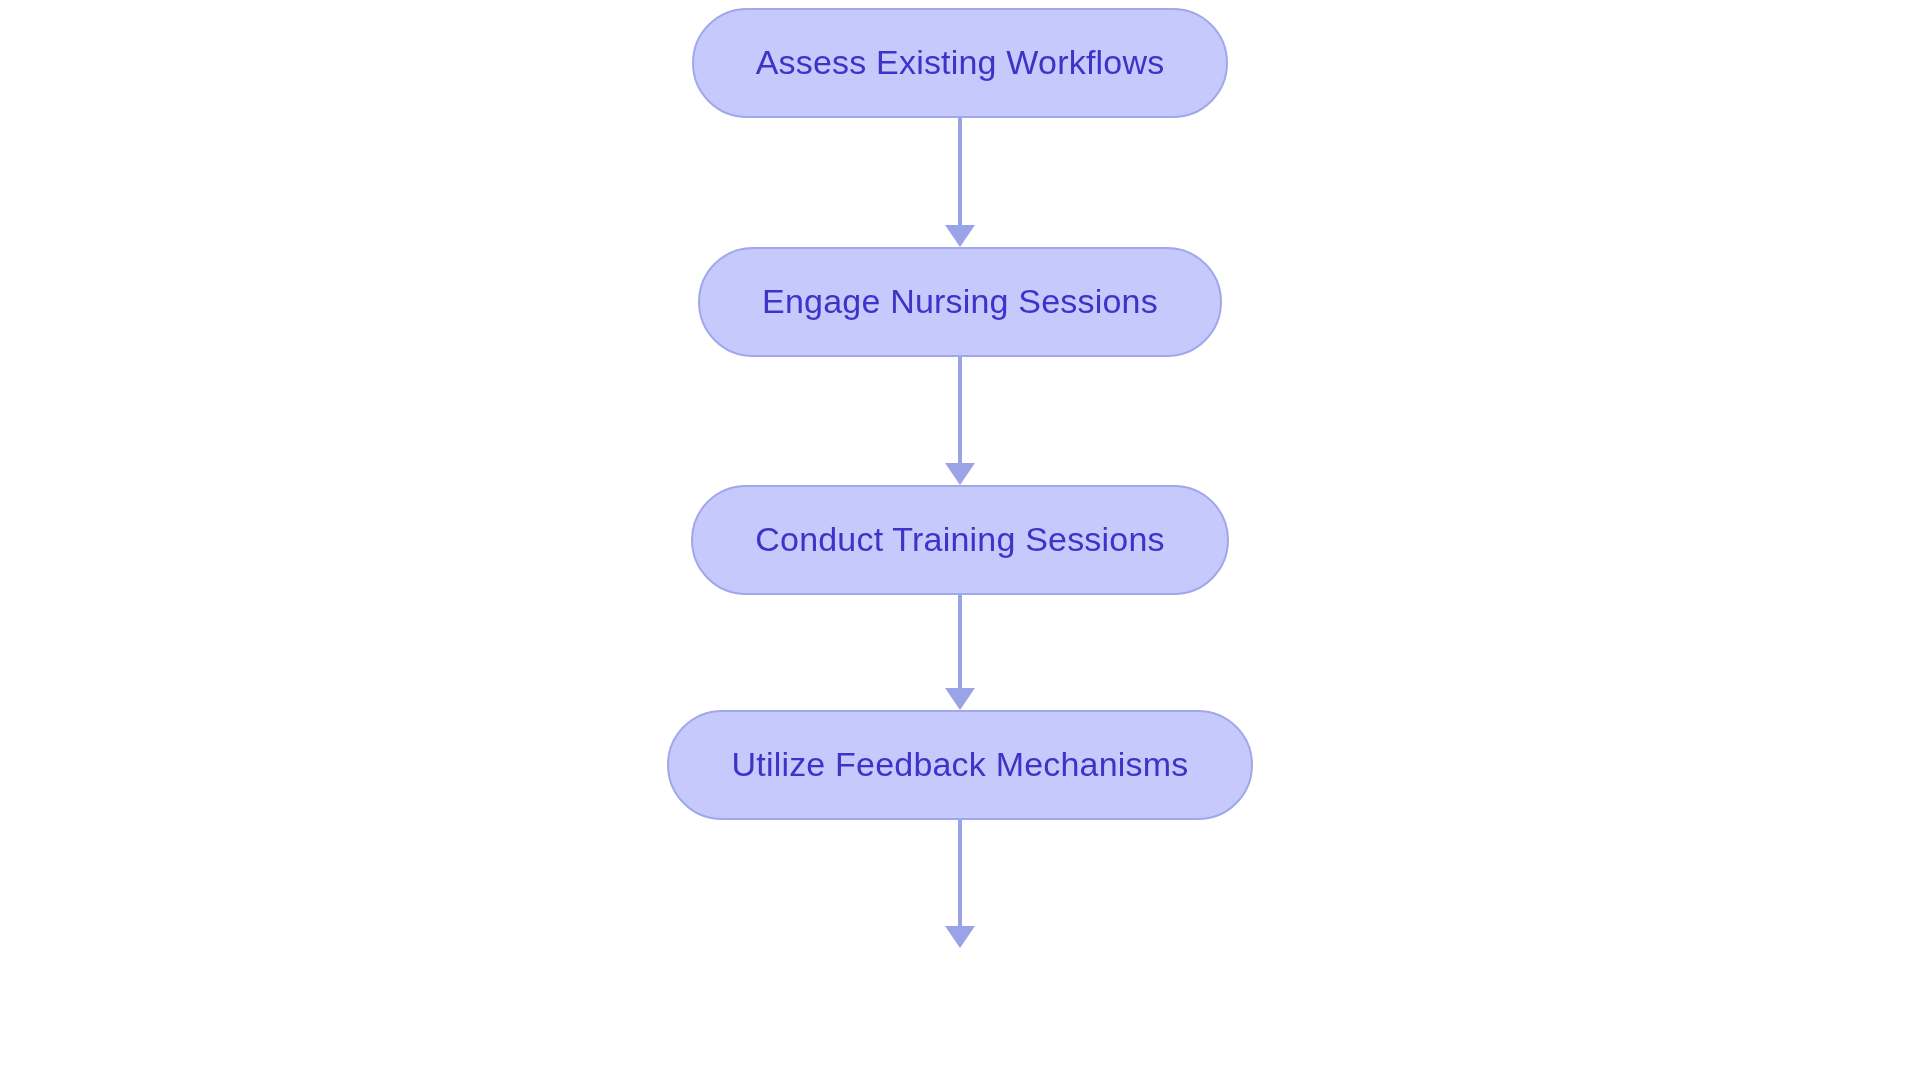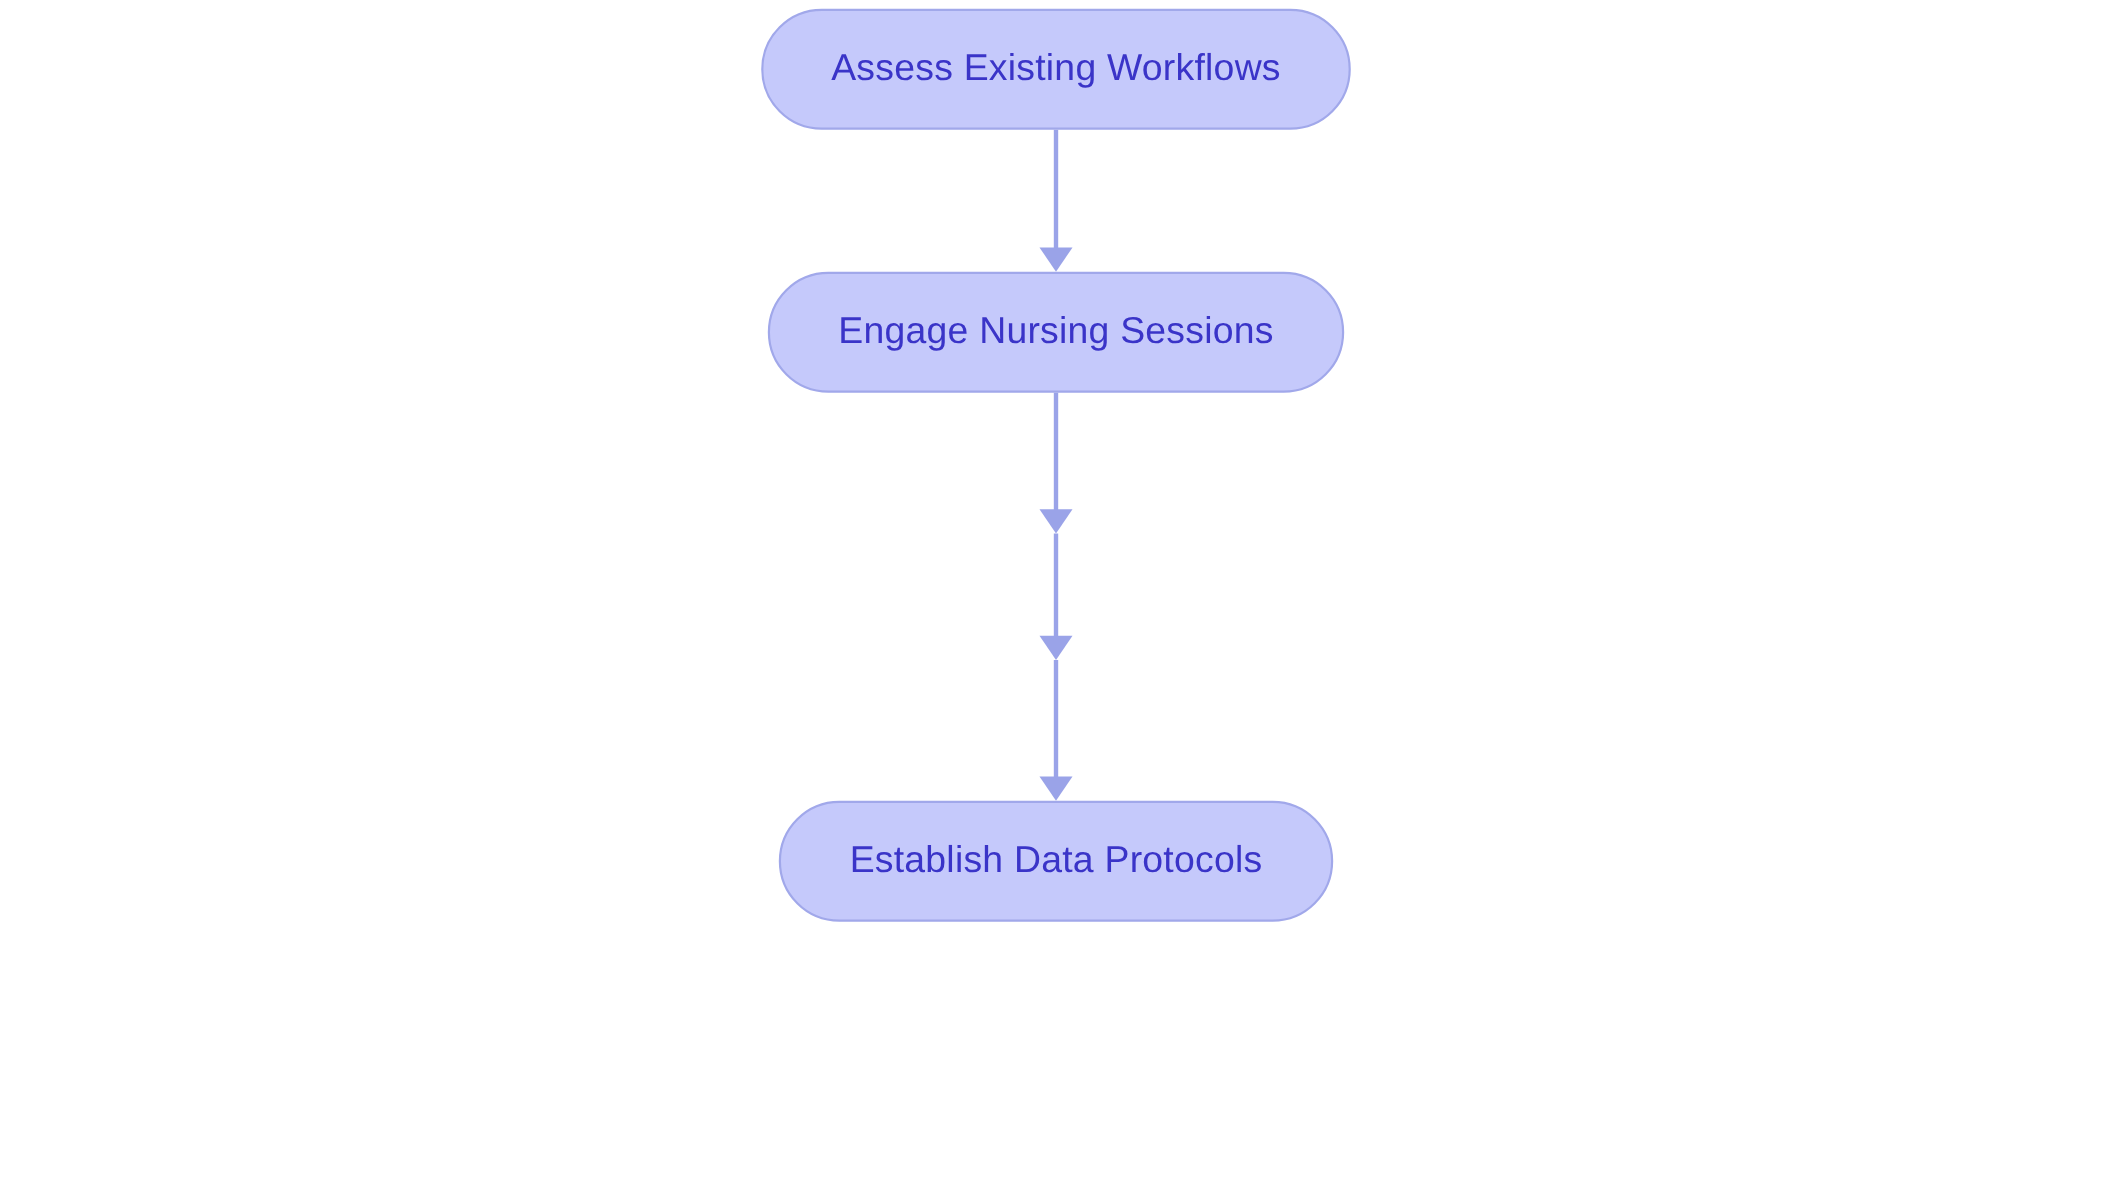--- a/index.html
+++ b/index.html
@@ -112,30 +112,33 @@
 
     <div class="node">
       <span class="node-label">Engage Nursing Sessions</span>
     </div>
 
     <div class="connector gap-2">
       <div class="connector-line"></div>
       <div class="connector-head"></div>
     </div>
 
+    <div class="node">
+      <span class="node-label">Conduct Training Sessions</span>
+    </div>
 
     <div class="connector gap-3">
       <div class="connector-line"></div>
       <div class="connector-head"></div>
     </div>
 
+    <div class="node">
+      <span class="node-label">Utilize Feedback Mechanisms</span>
+    </div>
 
     <div class="connector gap-4">
       <div class="connector-line"></div>
       <div class="connector-head"></div>
     </div>
 
-    <div class="node">
-      <span class="node-label">Establish Data Protocols</span>
-    </div>
 
   </div>
 </div>
 
 </body></html>

